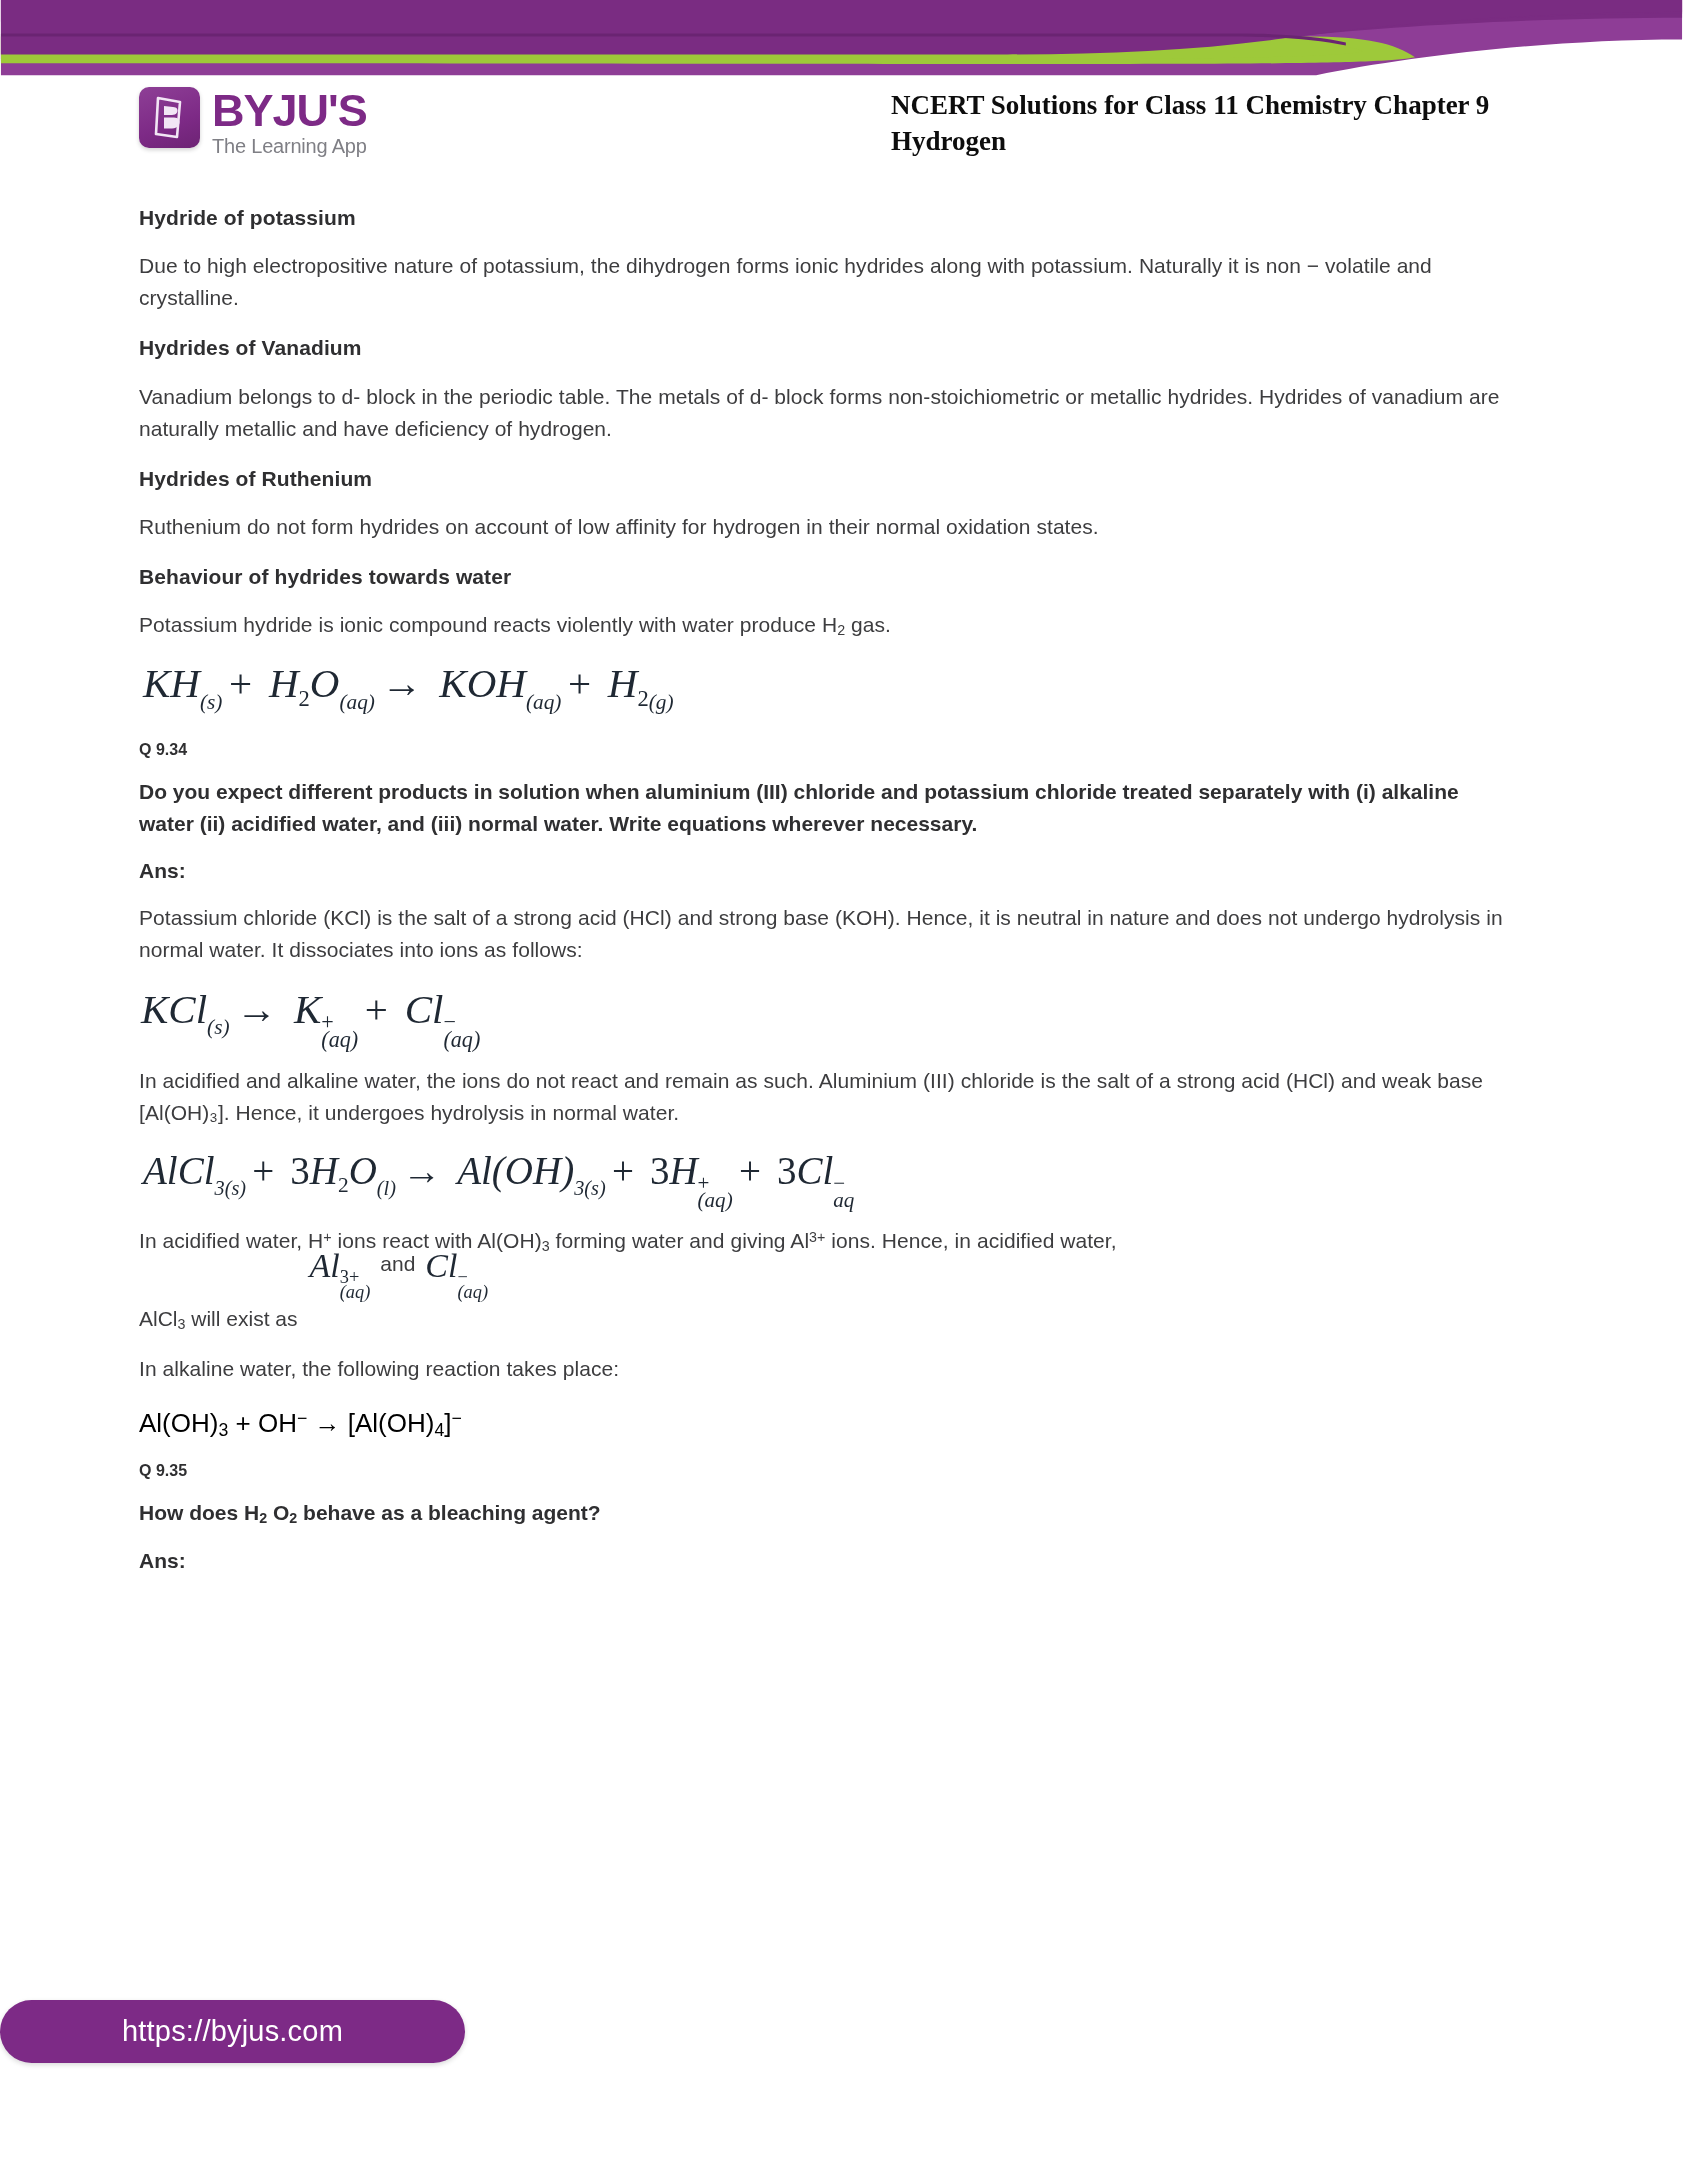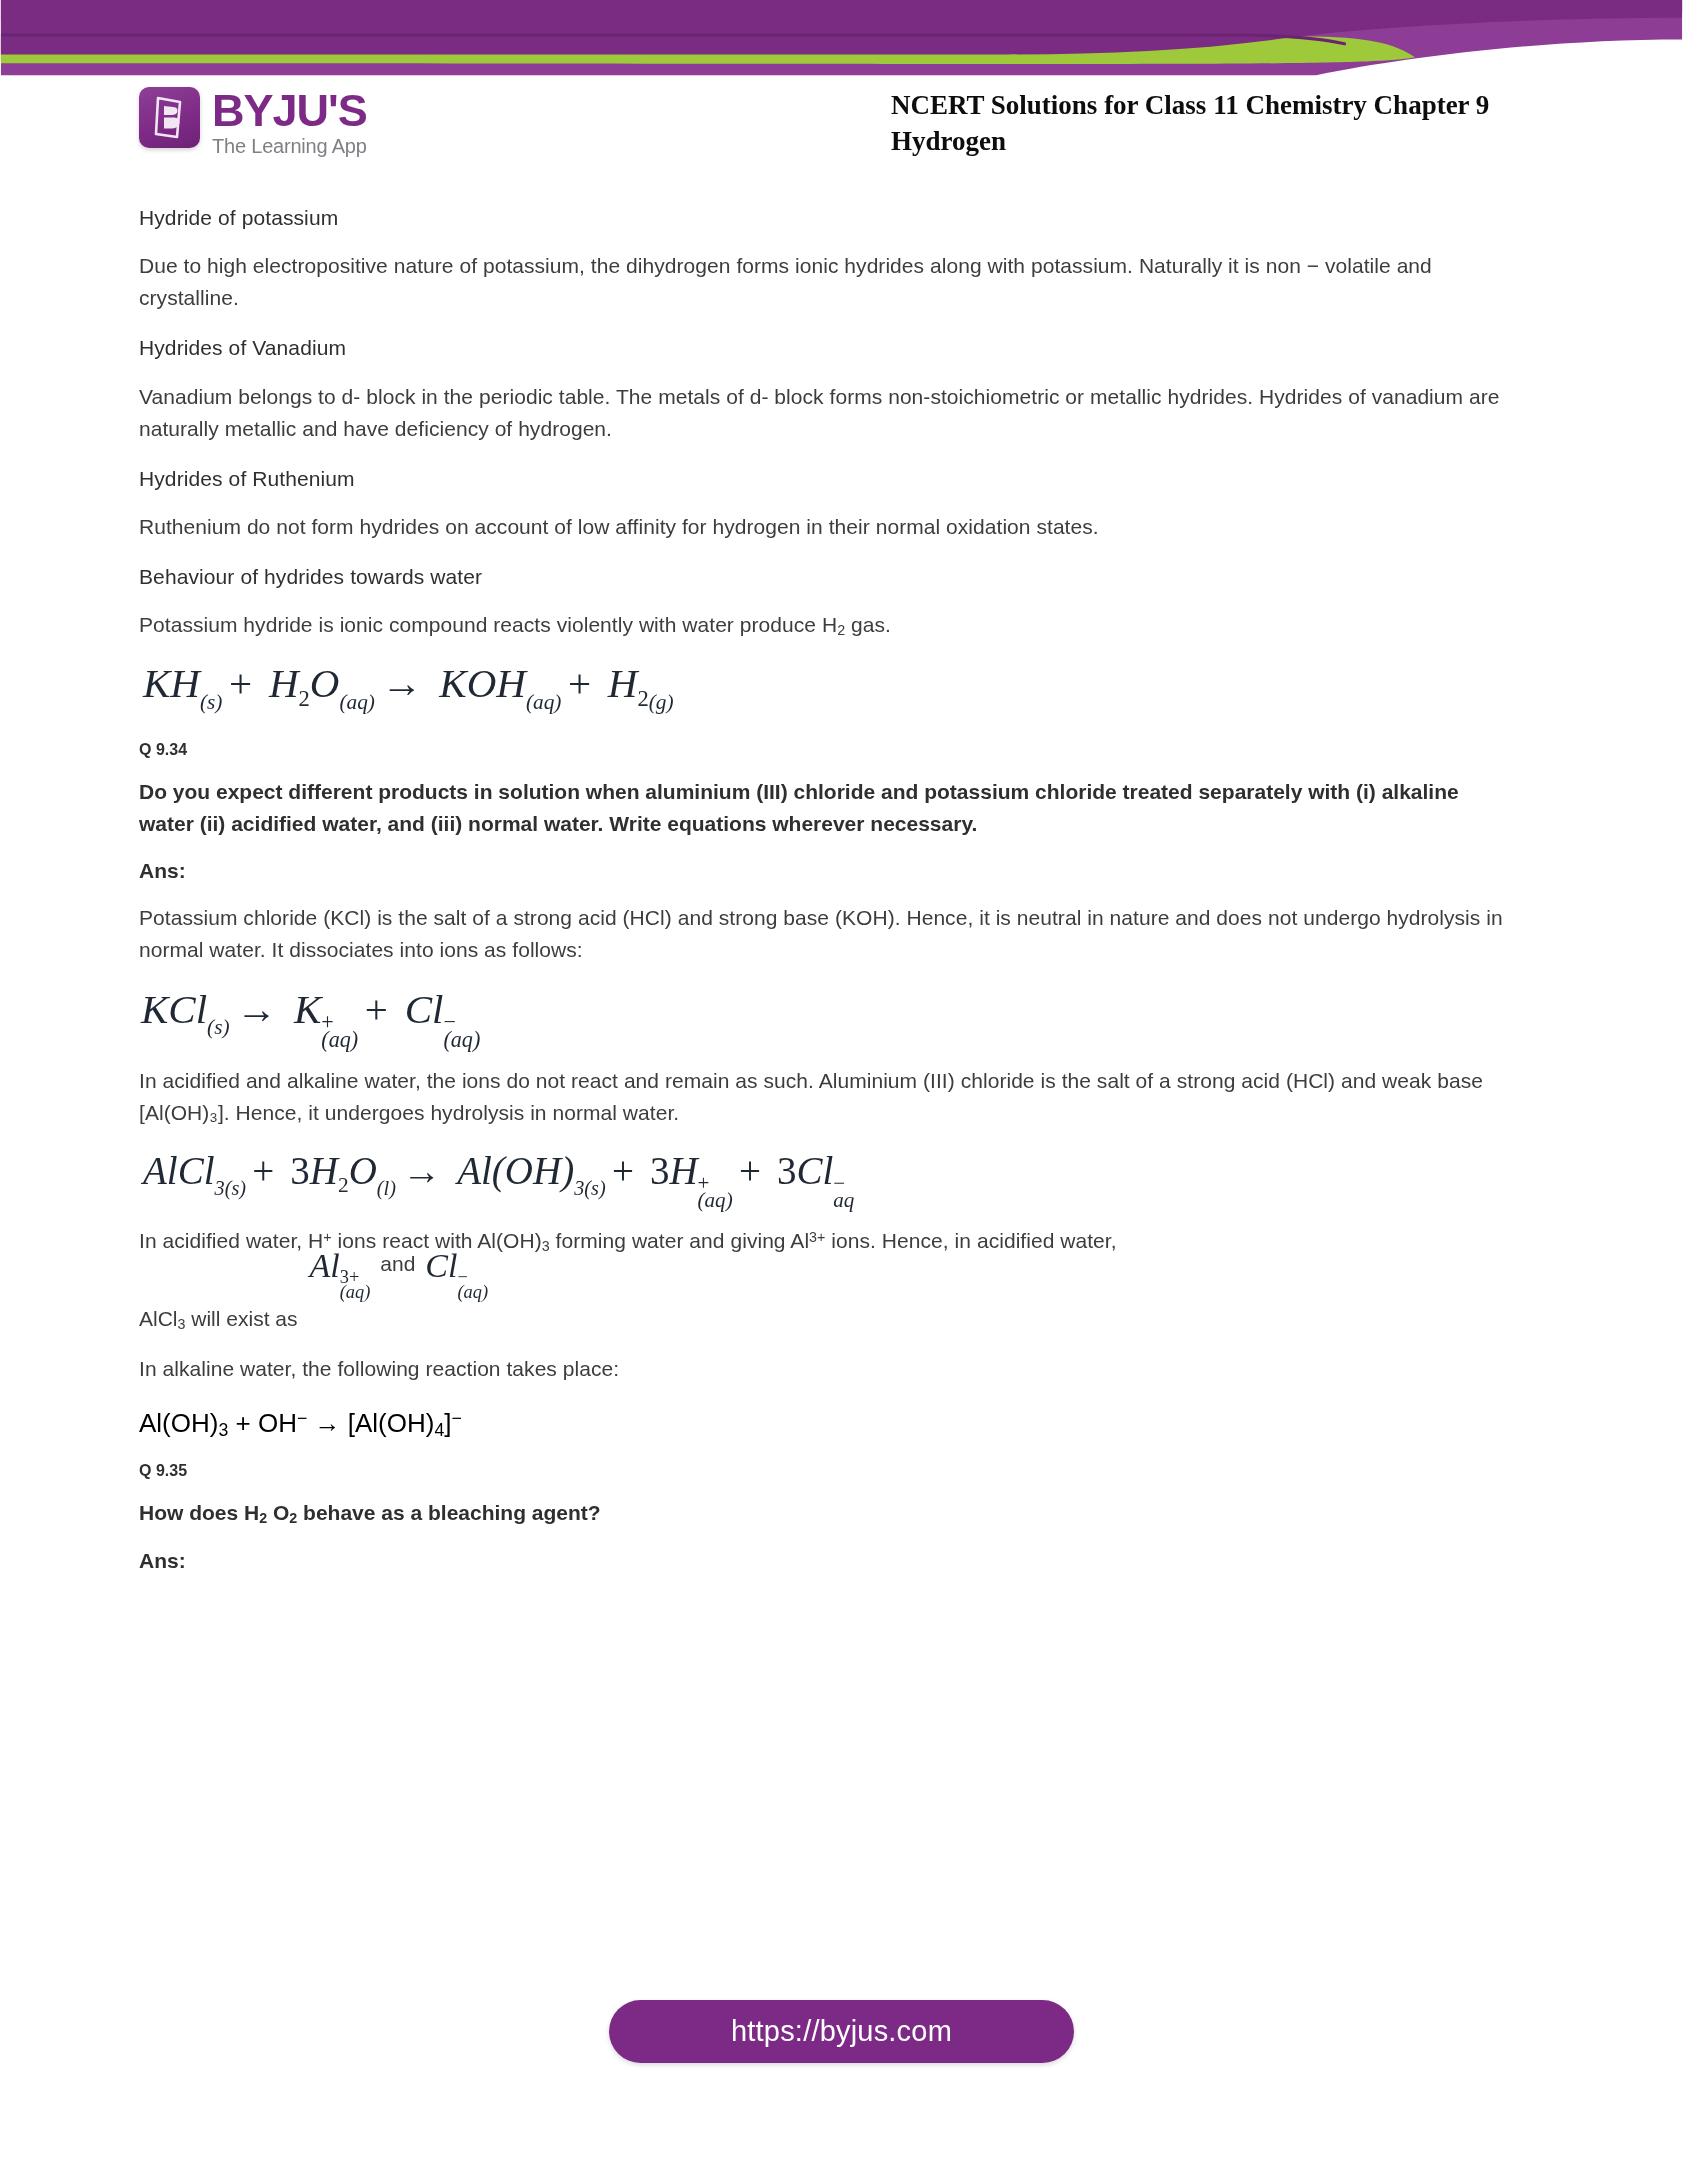--- a/index.html
+++ b/index.html
@@ -103,21 +103,21 @@
   .content {
     position: absolute;
     left: 139px;
     top: 203px;
     width: 1371px;
     color: #3a3a3c;
   }
 
   .h-sub {
     font-size: 21px;
-    font-weight: normal;
+    font-weight: bold;
     color: #2f2f31;
     line-height: 1.45;
     margin: 0 0 17px 0;
     letter-spacing: 0.1px;
   }
   .para {
     font-size: 21px;
     line-height: 1.52;
     color: #3d3d3f;
     margin: 0 0 19px 0;
@@ -236,21 +236,20 @@
     margin: 0 0 19px 0;
   }
 
   
   .footer {
     position: absolute;
     left: 0;
     top: 2000px;
     width: 1683px;
     display: flex;
-    justify-content: center;
   }
   .url-pill {
     background: #7d2a86;
     color: #ffffff;
     font-family: "Liberation Sans", sans-serif;
     font-size: 29px;
     border-radius: 40px;
     padding: 15px 69px;
     letter-spacing: 0.2px;
     box-shadow: 0 2px 5px rgba(0,0,0,.15);

